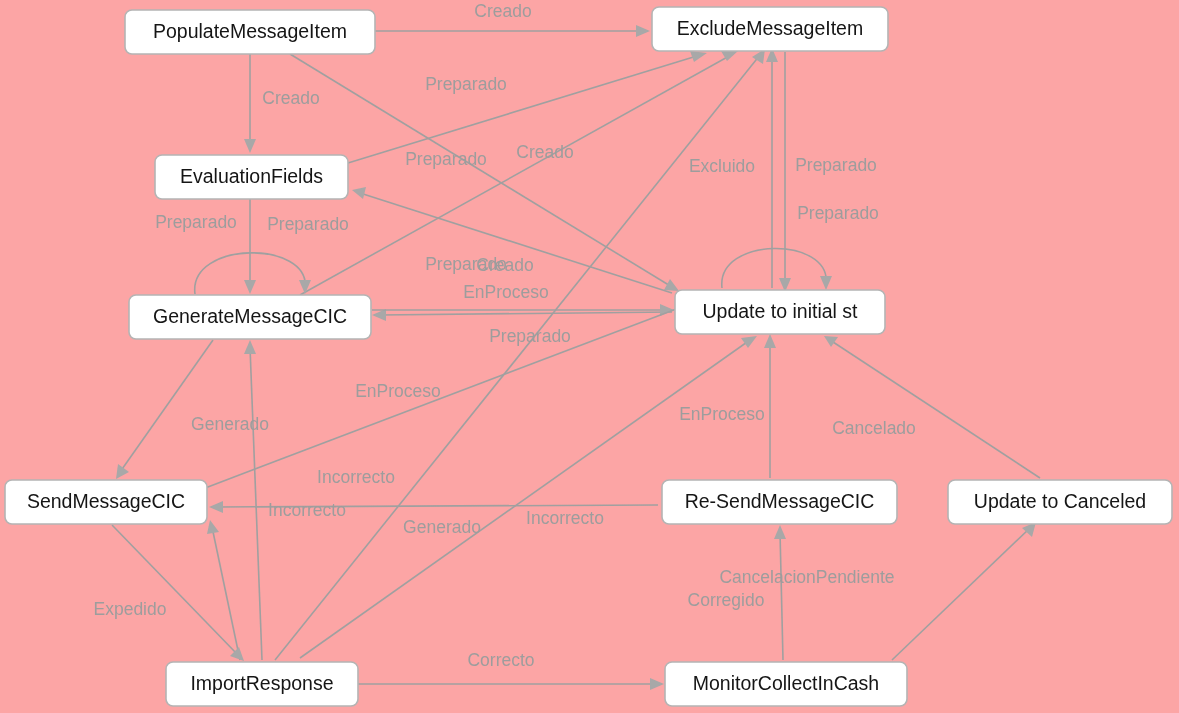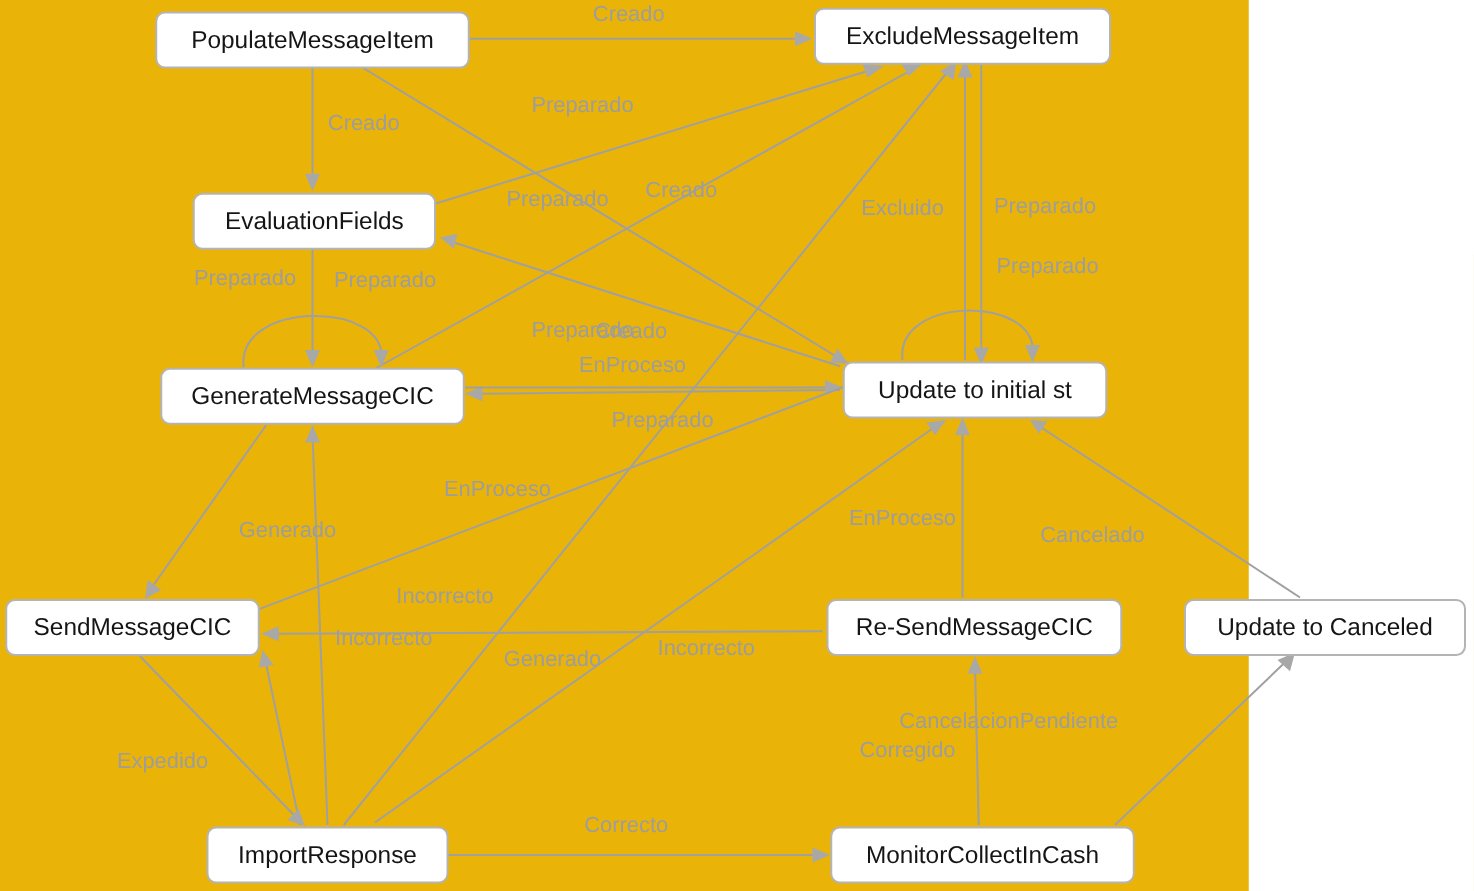--- a/index.html
+++ b/index.html
@@ -9,23 +9,23 @@
     background: #ffffff;
   }
   body {
     width: 1179px;
     height: 713px;
     overflow: hidden;
     font-family: "Liberation Sans", sans-serif;
   }
   #diagram-root {
     position: relative;
-    width: 999px;
+    width: 1179px;
     height: 713px;
-    background: #eab308;
+    background: #fca5a5;
   }
   svg#graph {
     display: block;
     width: 1179px;
     height: 713px;
   }
   .edge-line {
     stroke: #a0a0a0;
     stroke-width: 1.6;
     fill: none;

